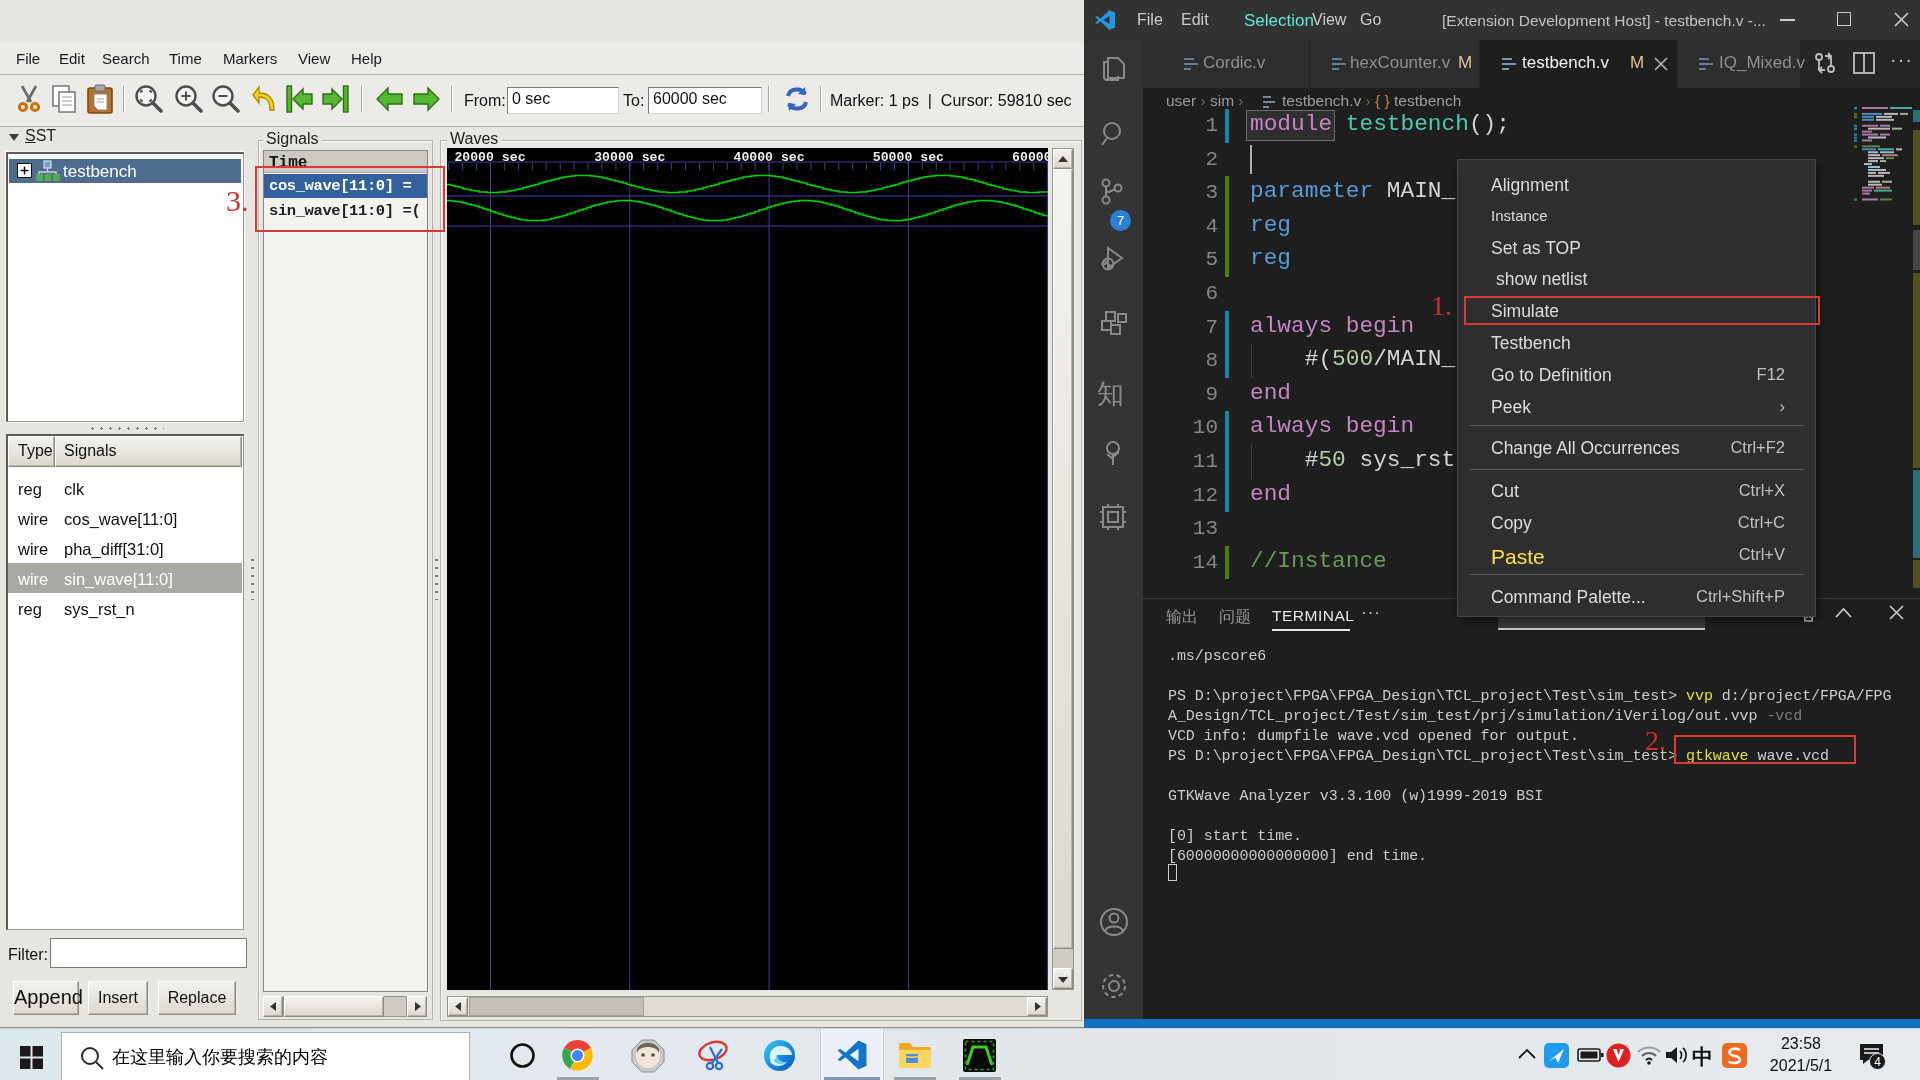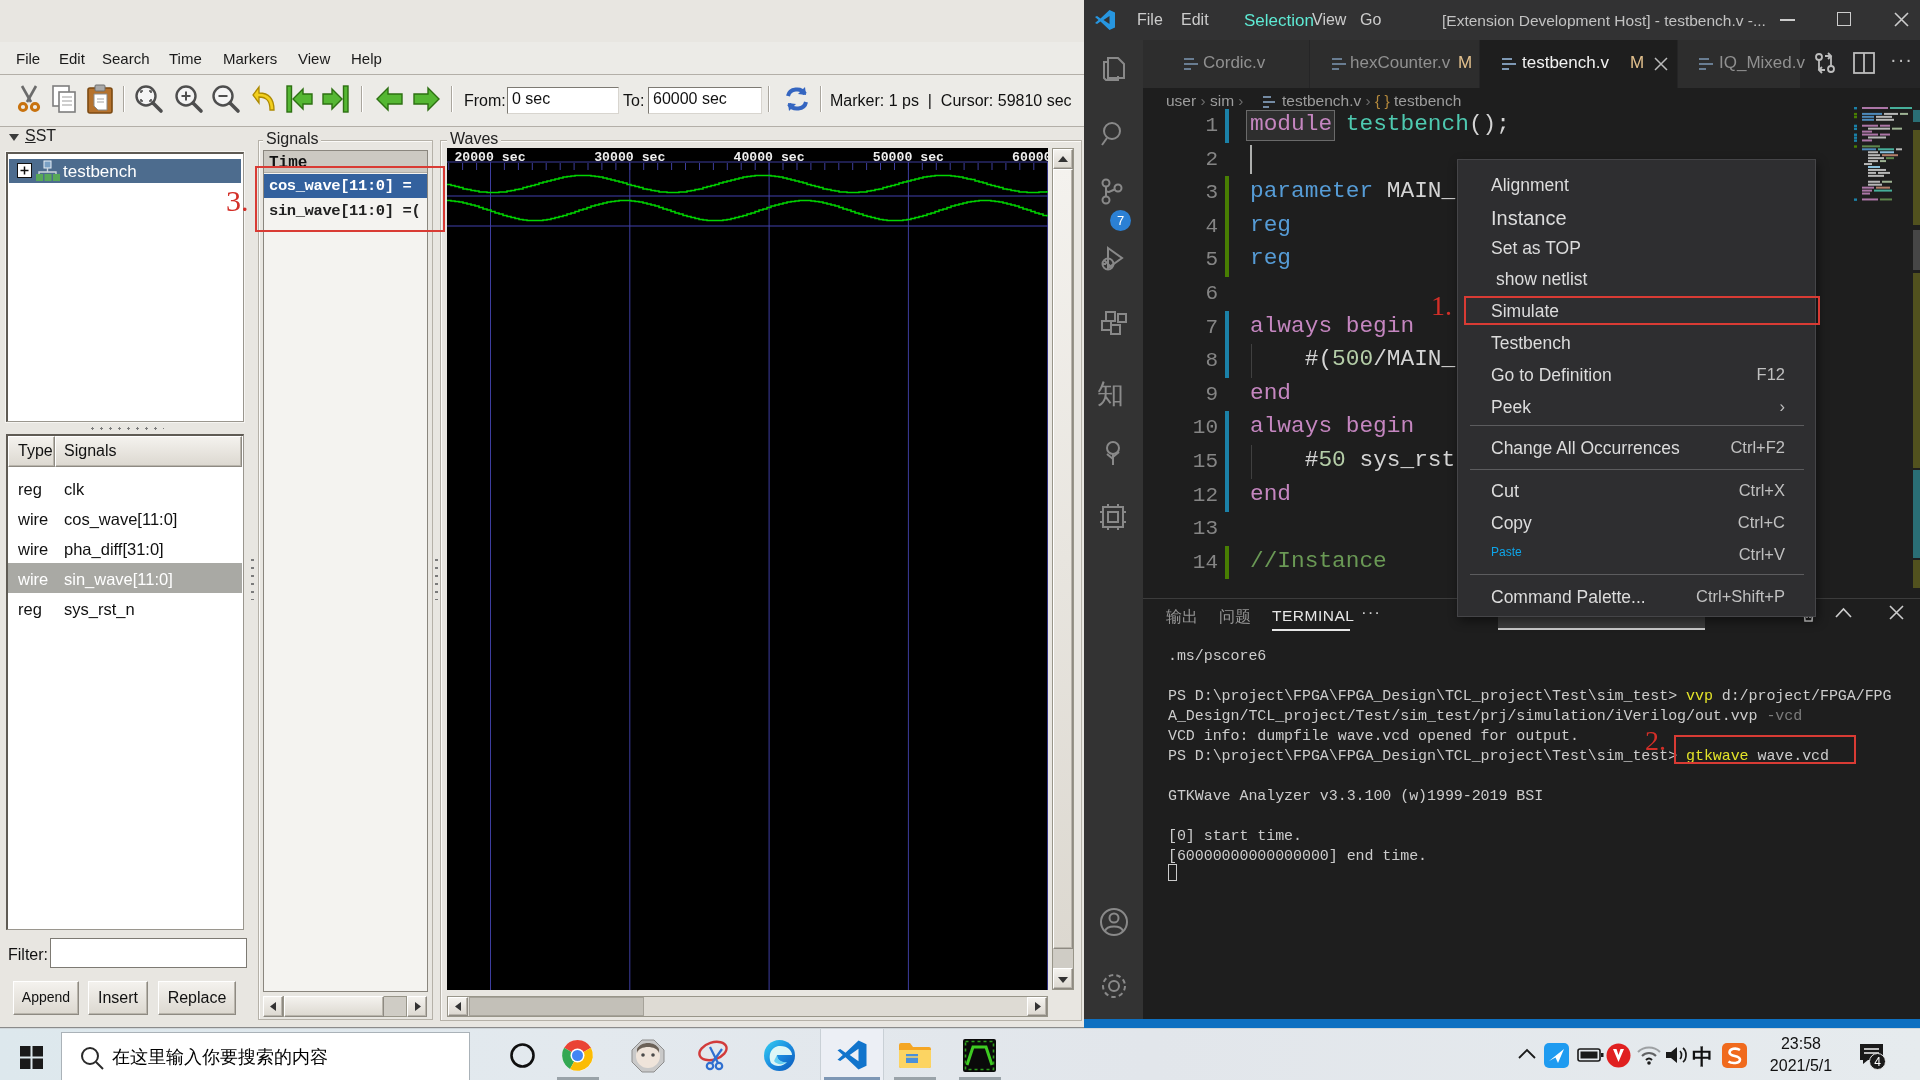--- a/index.html
+++ b/index.html
@@ -149,21 +149,21 @@
 <div class="a" style="left:56px;top:38px;font-size:16.5px;color:#111;line-height:30px;white-space:pre">clk
 cos_wave[11:0]
 pha_diff[31:0]</div>
 <div class="a" style="left:10px;top:128px;font-size:16.5px;color:#fff;line-height:30px">wire</div>
 <div class="a" style="left:56px;top:128px;font-size:16.5px;color:#fff;line-height:30px">sin_wave[11:0]</div>
 <div class="a" style="left:10px;top:158px;font-size:16.5px;color:#111;line-height:30px">reg</div>
 <div class="a" style="left:56px;top:158px;font-size:16.5px;color:#111;line-height:30px">sys_rst_n</div>
 </div>
     <div class="a" style="left:8px;top:946px;font-size:16px;color:#111">Filter:</div>
 <div class="a" style="left:50px;top:938px;width:197px;height:30px;background:#fff;border:1px solid #7d7a73"></div>
-<div class="a gtkbtn" style="left:13px;top:981px;width:66px;height:34px;font-size:14px;color:#111;text-align:center;line-height:31px">Append</div>
+<div class="a gtkbtn" style="left:13px;top:981px;width:66px;height:34px;font-size:20px;color:#111;text-align:center;line-height:31px">Append</div>
 <div class="a gtkbtn" style="left:88px;top:981px;width:60px;height:34px;font-size:16px;color:#111;text-align:center;line-height:31px">Insert</div>
 <div class="a gtkbtn" style="left:158px;top:981px;width:78px;height:34px;font-size:16px;color:#111;text-align:center;line-height:31px">Replace</div>
     <div class="a" style="left:250px;top:556px;width:5px;height:44px;background-image:radial-gradient(circle,#7b7b7b 1.2px,transparent 1.4px);background-size:5px 8px"></div>
     <div class="a" style="left:434px;top:556px;width:5px;height:44px;background-image:radial-gradient(circle,#7b7b7b 1.2px,transparent 1.4px);background-size:5px 8px"></div>
     <div class="a" style="left:258px;top:140px;width:175px;height:880px;border:1px solid #b5b1a8;box-shadow:inset 1px 1px 0 #fbfaf8"></div>
 <div class="a" style="left:263px;top:130px;background:#e8e6e1;padding:0 3px;font-size:16px;color:#222">Signals</div>
 <div class="a" style="left:263px;top:150px;width:165px;height:842px;background:#f4f3f0;border:1px solid #8a867e">
 <div class="a" style="left:0;top:0;width:163px;height:22px;background:#ccc9c2;border-bottom:1px solid #b1aea7"></div>
 <div class="a mono" style="left:5px;top:3px;font-size:16px;font-weight:bold;color:#111">Time</div>
 <div class="a" style="left:0;top:23px;width:163px;height:24px;background:#33619e"></div>
@@ -430,21 +430,21 @@
     <div class="a mono" style="left:59px;top:114.0px;width:75px;text-align:right;font-size:21px;color:#858585">1</div>
     <div class="a mono" style="left:59px;top:147.6px;width:75px;text-align:right;font-size:21px;color:#858585">2</div>
     <div class="a mono" style="left:59px;top:181.2px;width:75px;text-align:right;font-size:21px;color:#858585">3</div>
     <div class="a mono" style="left:59px;top:214.8px;width:75px;text-align:right;font-size:21px;color:#858585">4</div>
     <div class="a mono" style="left:59px;top:248.4px;width:75px;text-align:right;font-size:21px;color:#858585">5</div>
     <div class="a mono" style="left:59px;top:282.0px;width:75px;text-align:right;font-size:21px;color:#858585">6</div>
     <div class="a mono" style="left:59px;top:315.6px;width:75px;text-align:right;font-size:21px;color:#858585">7</div>
     <div class="a mono" style="left:59px;top:349.2px;width:75px;text-align:right;font-size:21px;color:#858585">8</div>
     <div class="a mono" style="left:59px;top:382.8px;width:75px;text-align:right;font-size:21px;color:#858585">9</div>
     <div class="a mono" style="left:59px;top:416.4px;width:75px;text-align:right;font-size:21px;color:#858585">10</div>
-    <div class="a mono" style="left:59px;top:450.0px;width:75px;text-align:right;font-size:21px;color:#858585">15</div>
+    <div class="a mono" style="left:59px;top:450.0px;width:75px;text-align:right;font-size:21px;color:#858585">11</div>
     <div class="a mono" style="left:59px;top:483.6px;width:75px;text-align:right;font-size:21px;color:#858585">12</div>
     <div class="a mono" style="left:59px;top:517.2px;width:75px;text-align:right;font-size:21px;color:#858585">13</div>
     <div class="a mono" style="left:59px;top:550.8px;width:75px;text-align:right;font-size:21px;color:#858585">14</div>
     <div class="a" style="left:141px;top:109.0px;width:4px;height:33.6px;background:#1b81a8"></div>
     <div class="a" style="left:141px;top:176.2px;width:4px;height:100.8px;background:#487e02"></div>
     <div class="a" style="left:141px;top:310.6px;width:4px;height:67.2px;background:#1b81a8"></div>
     <div class="a" style="left:141px;top:411.4px;width:4px;height:100.8px;background:#1b81a8"></div>
     <div class="a" style="left:141px;top:545.8px;width:4px;height:33.6px;background:#487e02"></div>
     <div class="a" style="left:162px;top:110px;width:89px;height:31px;border:1px solid #6a6a6a;background:rgba(90,90,90,0.28)"></div>
     <div class="a" style="left:166px;top:145px;width:2px;height:29px;background:#aeafad"></div>
@@ -551,36 +551,36 @@
       <div class="a mono" style="left:25px;top:149px;font-size:15px;letter-spacing:-0.07px;color:#cccccc;white-space:pre">PS D:\project\FPGA\FPGA_Design\TCL_project\Test\sim_test&gt; <span style="color:#e3e329">gtkwave</span> wave.vcd</div>
       <div class="a mono" style="left:25px;top:189px;font-size:15px;letter-spacing:-0.07px;color:#cccccc;white-space:pre">GTKWave Analyzer v3.3.100 (w)1999-2019 BSI</div>
       <div class="a mono" style="left:25px;top:229px;font-size:15px;letter-spacing:-0.07px;color:#cccccc;white-space:pre">[0] start time.</div>
       <div class="a mono" style="left:25px;top:249px;font-size:15px;letter-spacing:-0.07px;color:#cccccc;white-space:pre">[60000000000000000] end time.</div>
       <div class="a" style="left:25px;top:265px;width:9px;height:17px;border:1.4px solid #cccccc"></div>
       <div class="a" style="left:531px;top:136px;width:182px;height:29px;border:2px solid #d93b34"></div>
 <div class="a" style="left:502px;top:126px;font-family:'Liberation Serif',serif;font-size:28px;color:#d32f28">2.</div>
     </div>
     <div class="a" style="left:373px;top:159px;width:359px;height:458px;background:#2e2e30;border:1px solid #454548;box-shadow:2px 4px 10px rgba(0,0,0,0.45)">
       <div class="a" style="left:33px;top:15px;font-size:17.5px;color:#dcdcdc">Alignment</div>
-      <div class="a" style="left:33px;top:47px;font-size:20px;color:#dcdcdc">Instance</div>
+      <div class="a" style="left:33px;top:47px;font-size:15px;color:#dcdcdc">Instance</div>
       <div class="a" style="left:33px;top:78px;font-size:17.5px;color:#dcdcdc">Set as TOP</div>
       <div class="a" style="left:38px;top:109px;font-size:17.5px;color:#dcdcdc">show netlist</div>
       <div class="a" style="left:33px;top:141px;font-size:17.5px;color:#dcdcdc">Simulate</div>
       <div class="a" style="left:33px;top:173px;font-size:17.5px;color:#dcdcdc">Testbench</div>
       <div class="a" style="left:33px;top:205px;font-size:17.5px;color:#dcdcdc">Go to Definition</div>
       <div class="a" style="left:180px;top:205px;width:147px;text-align:right;font-size:16.5px;color:#c0c0c0">F12</div>
       <div class="a" style="left:33px;top:237px;font-size:17.5px;color:#dcdcdc">Peek</div>
       <div class="a" style="left:180px;top:237px;width:147px;text-align:right;font-size:16.5px;color:#c0c0c0">›</div>
       <div class="a" style="left:33px;top:278px;font-size:17.5px;color:#dcdcdc">Change All Occurrences</div>
       <div class="a" style="left:180px;top:278px;width:147px;text-align:right;font-size:16.5px;color:#c0c0c0">Ctrl+F2</div>
       <div class="a" style="left:33px;top:321px;font-size:18px;color:#dcdcdc">Cut</div>
       <div class="a" style="left:180px;top:321px;width:147px;text-align:right;font-size:16.5px;color:#c0c0c0">Ctrl+X</div>
       <div class="a" style="left:33px;top:353px;font-size:17.5px;color:#dcdcdc">Copy</div>
       <div class="a" style="left:180px;top:353px;width:147px;text-align:right;font-size:16.5px;color:#c0c0c0">Ctrl+C</div>
-      <div class="a" style="left:33px;top:385px;font-size:12px;color:#0ea5e9">Paste</div>
+      <div class="a" style="left:33px;top:385px;font-size:21px;color:#fde047">Paste</div>
       <div class="a" style="left:180px;top:385px;width:147px;text-align:right;font-size:16.5px;color:#c0c0c0">Ctrl+V</div>
       <div class="a" style="left:33px;top:427px;font-size:17.5px;color:#dcdcdc">Command Palette...</div>
       <div class="a" style="left:180px;top:427px;width:147px;text-align:right;font-size:16.5px;color:#c0c0c0">Ctrl+Shift+P</div>
       <div class="a" style="left:12px;top:265px;width:334px;height:1px;background:#5c5c5e"></div>
       <div class="a" style="left:12px;top:309px;width:334px;height:1px;background:#5c5c5e"></div>
       <div class="a" style="left:12px;top:414px;width:334px;height:1px;background:#5c5c5e"></div>
     </div>
     <div class="a" style="left:380px;top:296px;width:356px;height:29px;border:2px solid #d93b34"></div>
 <div class="a" style="left:347px;top:290px;font-family:'Liberation Serif',serif;font-size:28px;color:#d32f28">1.</div>
     <div class="a" style="left:0;top:1019px;width:836px;height:9px;background:#0e70c1"></div>

